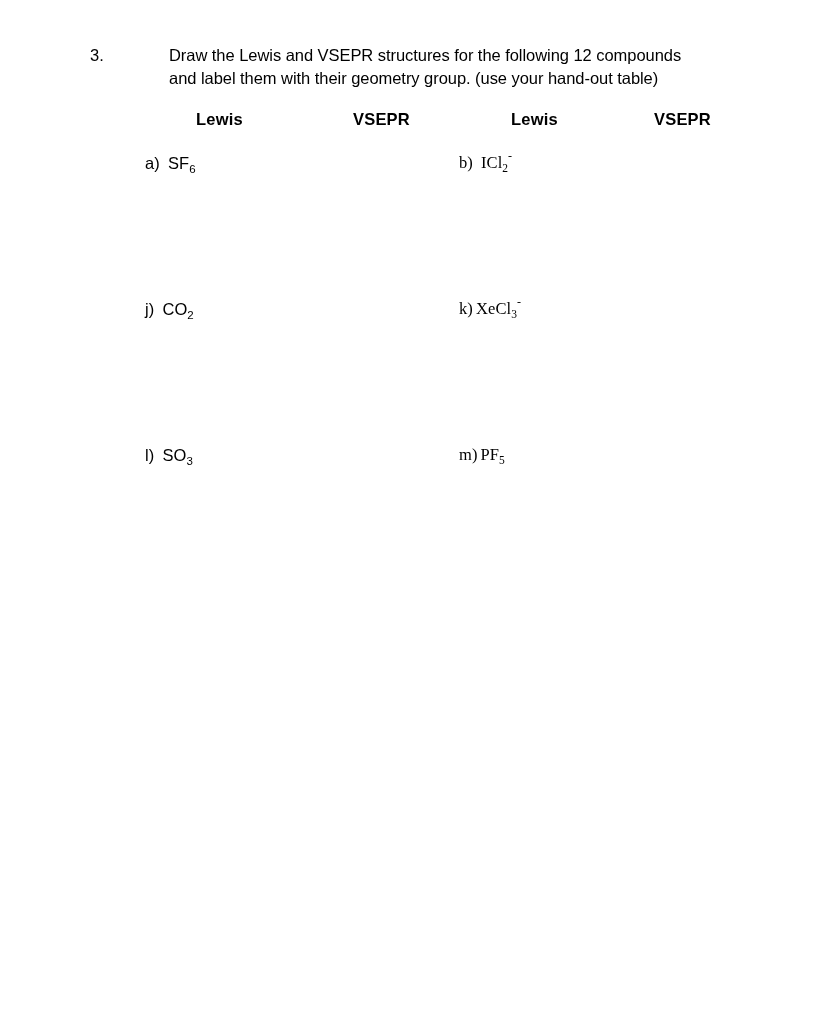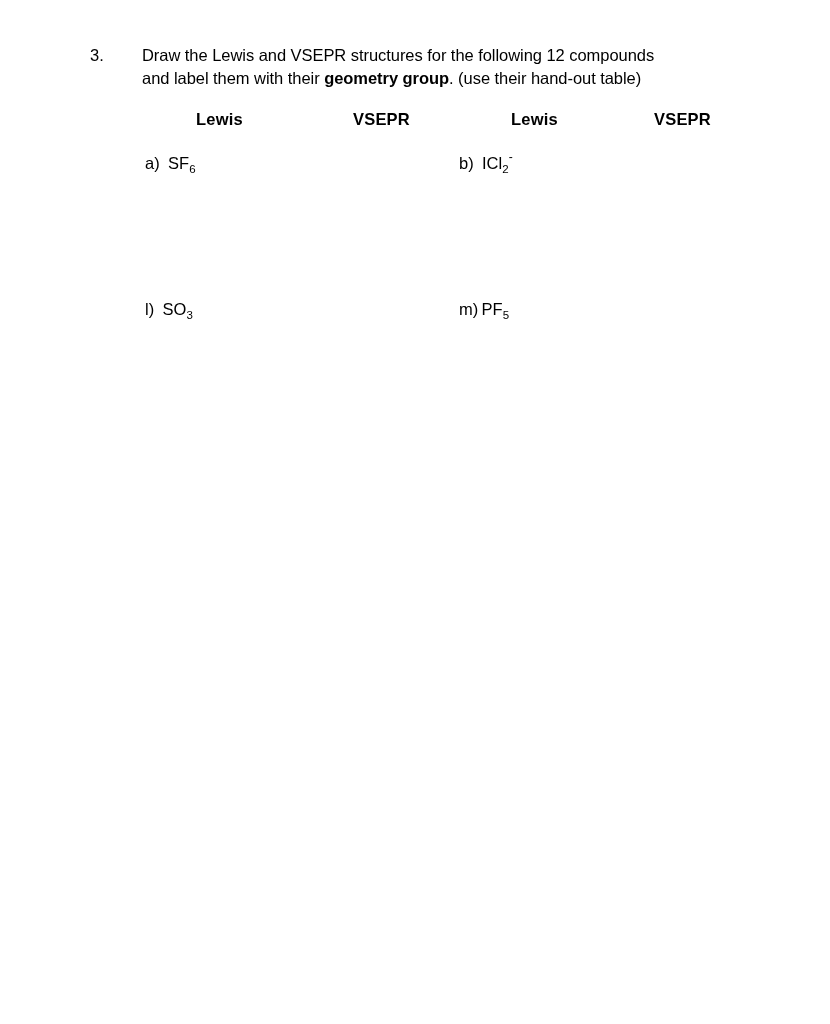--- a/index.html
+++ b/index.html
@@ -40,23 +40,24 @@
   }
   .q-body {
     flex: 1 1 auto;
     font-size: 16.5px;
     line-height: 23px;
     letter-spacing: -0.05px;
   }
   .q-line {
     display: block;
     white-space: nowrap;
+    margin-left: 27px;
   }
   .bold {
-    font-weight: bold;
+    font-weight: normal;
   }
 
   
   .headers {
     position: absolute;
     left: 0;
     top: 110px;
     width: 830px;
     height: 22px;
     text-align: right;
@@ -86,21 +87,21 @@
   }
   .cell {
     position: absolute;
     top: 0;
     font-size: 16.5px;
     line-height: 22px;
     white-space: nowrap;
     letter-spacing: 0.1px;
   }
   .cell.left  { left: 145px; }
-  .cell.right { left: 459px; }
+  .cell.right { left: 459px; font-family: Liberation Serif, serif; }
 
   .item-letter {
     display: inline-block;
   }
   .gap-wide   { display: inline-block; width: 8px; }
   .gap-narrow { display: inline-block; width: 3px; }
 
   .formula {
     display: inline-block;
   }
@@ -124,41 +125,45 @@
 </style>
 </head>
 <body>
 
 <div class="page">
 
   <div class="question">
     <div class="q-number">3.</div>
     <div class="q-body">
       <span class="q-line">Draw the Lewis and VSEPR structures for the following 12 compounds</span>
-      <span class="q-line"><span>and label them with their </span><span class="bold">geometry group</span><span>. (use their hand-out table)</span></span>
+      <span class="q-line"><span>and label them with their </span><span class="bold">geometry group</span><span>. (use your hand-out table)</span></span>
     </div>
   </div>
 
   <div class="headers">
     <span class="col-head h1">Lewis</span>
     <span class="col-head h2">VSEPR</span>
     <span class="col-head h3">Lewis</span>
     <span class="col-head h4">VSEPR</span>
   </div>
 
   <div class="grid">
 
     <div class="grid-row">
       <div class="cell left"><span class="item-letter">a)</span><span class="gap-wide"></span><span class="formula"><span>SF</span><sub>6</sub></span></div>
       <div class="cell right"><span class="item-letter">b)</span><span class="gap-wide"></span><span class="formula"><span>ICl</span><sub>2</sub><span class="charge">-</span></span></div>
     </div>
 
 
 
 
+    <div class="grid-row">
+      <div class="cell left"><span class="item-letter">j)</span><span class="gap-wide"></span><span class="formula"><span>CO</span><sub>2</sub></span></div>
+      <div class="cell right"><span class="item-letter">k)</span><span class="gap-narrow"></span><span class="formula"><span>XeCl</span><sub>3</sub><span class="charge">-</span></span></div>
+    </div>
 
     <div class="grid-row">
       <div class="cell left"><span class="item-letter">l)</span><span class="gap-wide"></span><span class="formula"><span>SO</span><sub>3</sub></span></div>
       <div class="cell right"><span class="item-letter">m)</span><span class="gap-narrow"></span><span class="formula"><span>PF</span><sub>5</sub></span></div>
     </div>
 
   </div>
 
 </div>
 

